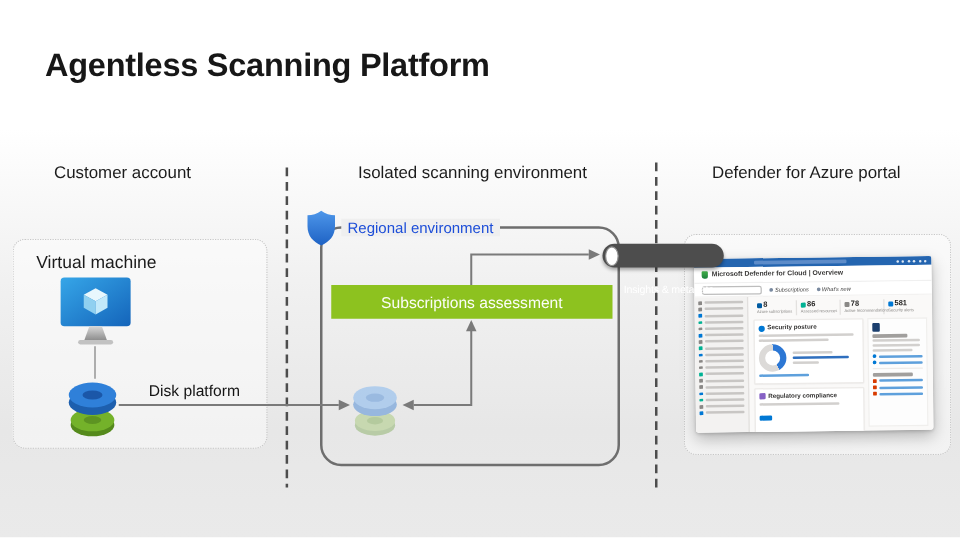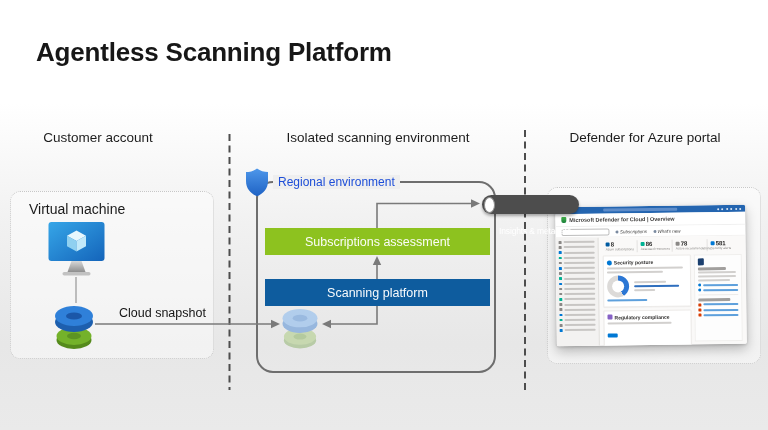--- a/index.html
+++ b/index.html
@@ -175,28 +175,25 @@
       <ellipse cx="0" cy="18" rx="17.5" ry="9" fill="#c4d7ab"></ellipse>
       <ellipse cx="0" cy="18" rx="7" ry="3.2" fill="#afc796"></ellipse>
       <ellipse cx="0" cy="4" rx="19" ry="10" fill="#8fb2dd"></ellipse>
       <ellipse cx="0" cy="-2" rx="19" ry="10" fill="#accbed"></ellipse>
       <ellipse cx="0" cy="-2" rx="8" ry="3.6" fill="#92b5e0"></ellipse>
     </g>
 
     <path fill="url(#gShield)" d="M257,168.5 c-3.2,2.4 -7.2,3.6 -11,3.6 l0,8.8 c0,7.8 4.6,12.4 11,15.4 c6.4,-3 11,-7.6 11,-15.4 l0,-8.8 c-3.8,0 -7.8,-1.2 -11,-3.6 z"></path>
   </svg>
 
-  <div class="disk-label">Cloud snapshot</div>
+  <div class="disk-label">Disk platform</div>
   <div class="regional-label">Regional environment</div>
 
   <div class="proc-box green-box">
     <span>Subscriptions assessment</span>
-  </div>
-  <div class="proc-box blue-box">
-    <span>Scanning platform</span>
   </div>
 
   <div class="pill">
     <span class="cyl"></span>
     <span class="pill-text">Insights &amp; metadata</span>
   </div>
 
   <div class="portal-shot">
     <div class="ps-topbar">
       <div class="ps-search"></div>

